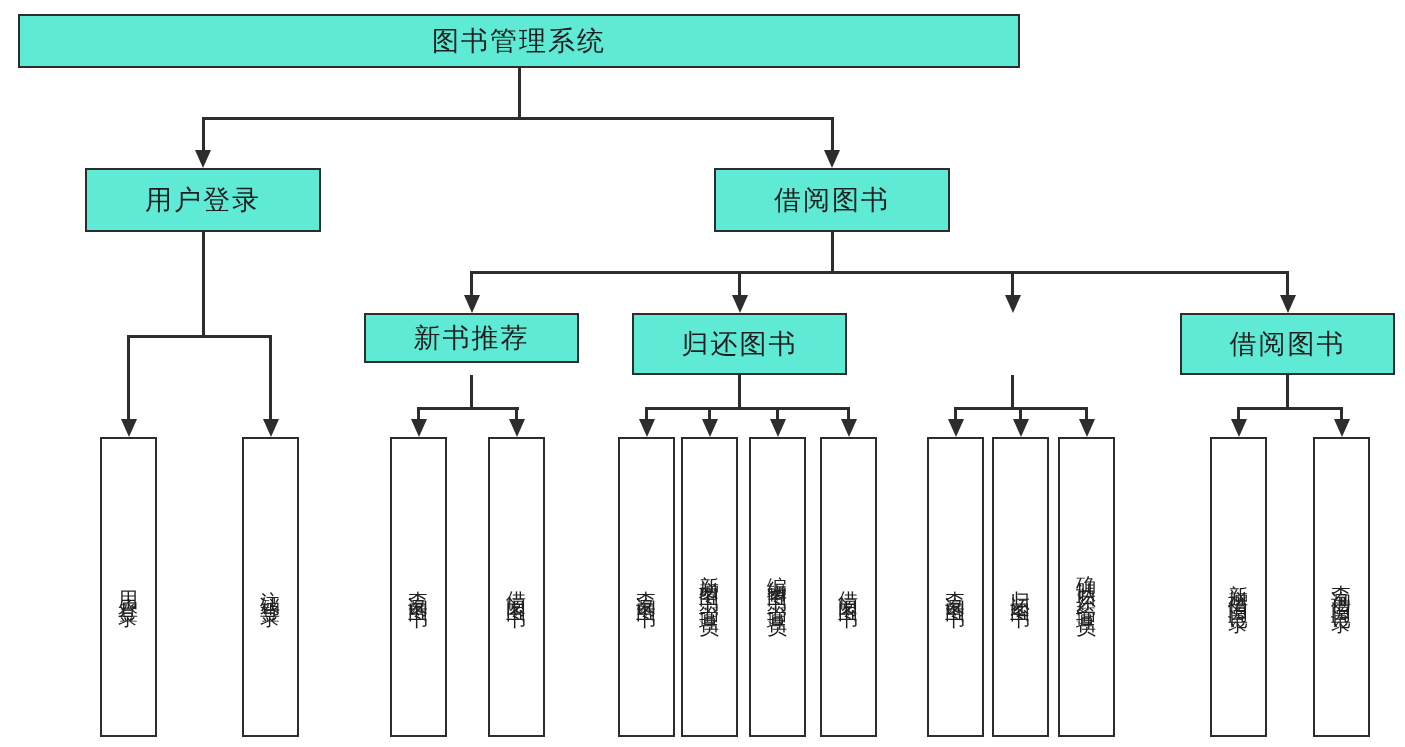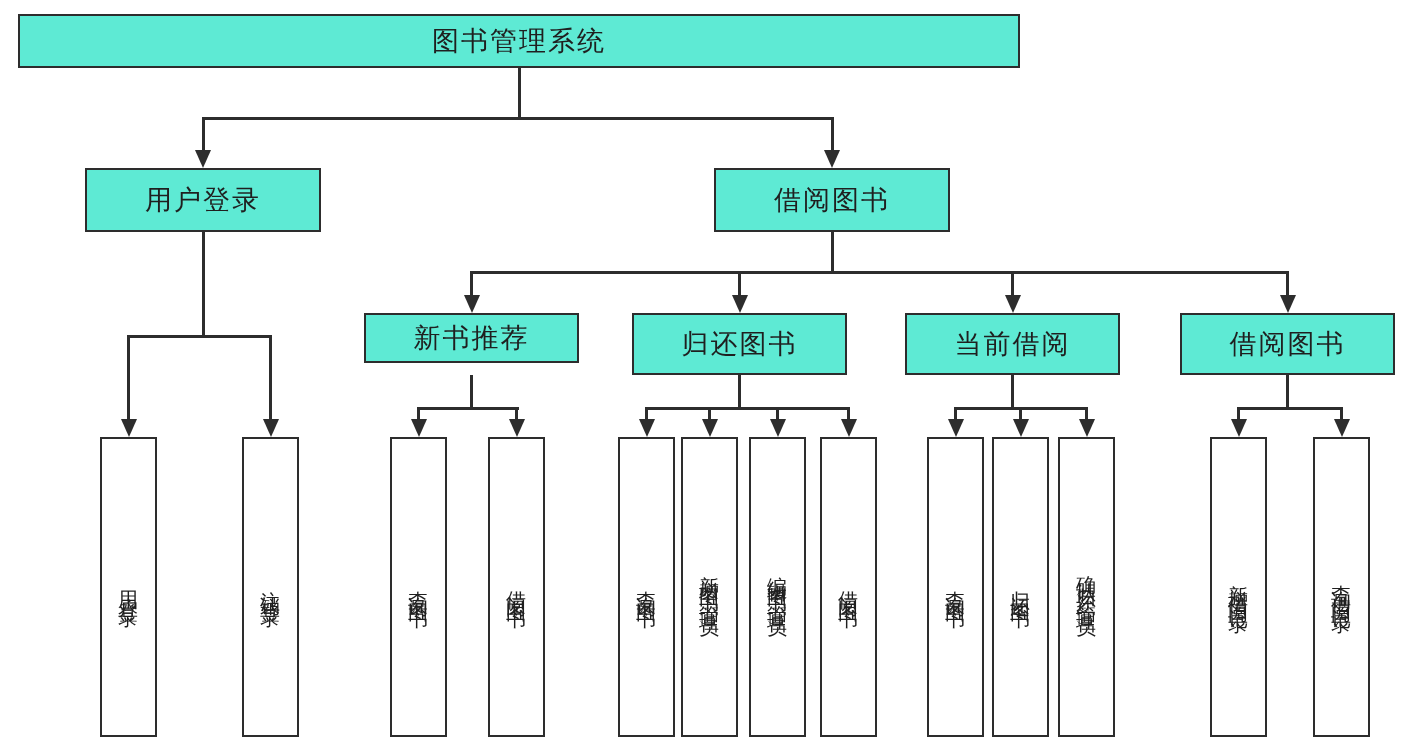--- a/index.html
+++ b/index.html
@@ -74,21 +74,20 @@
   <div class="ar" style="left:463.5px;top:295px"></div>
   <div class="vl" style="left:738px;top:272px;height:25px"></div>
   <div class="ar" style="left:731.5px;top:295px"></div>
   <div class="vl" style="left:1011px;top:272px;height:25px"></div>
   <div class="ar" style="left:1004.5px;top:295px"></div>
   <div class="vl" style="left:1286px;top:272px;height:25px"></div>
   <div class="ar" style="left:1279.5px;top:295px"></div>
 
   <div class="hbox" style="left:364px;top:313px;width:215px;height:50px">新书推荐</div>
   <div class="hbox" style="left:632px;top:313px;width:215px;height:62px">归还图书</div>
-  <div class="hbox" style="left:905px;top:313px;width:215px;height:62px">当前借阅</div>
   <div class="hbox" style="left:1180px;top:313px;width:215px;height:62px">借阅图书</div>
 
   <div class="vl" style="left:470px;top:375px;height:35px"></div>
   <div class="hl" style="left:417px;top:406.5px;width:102px"></div>
   <div class="vl" style="left:417px;top:408px;height:13px"></div>
   <div class="ar" style="left:410.5px;top:419px"></div>
   <div class="vl" style="left:515px;top:408px;height:13px"></div>
   <div class="ar" style="left:508.5px;top:419px"></div>
 
   <div class="vl" style="left:738px;top:375px;height:35px"></div>

